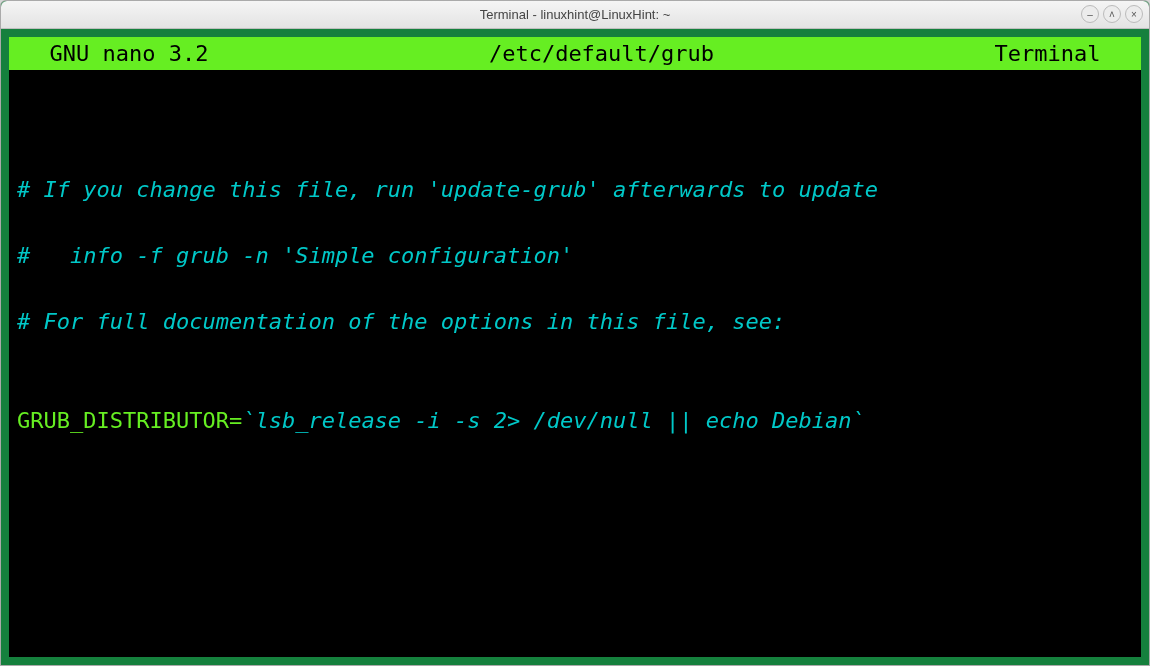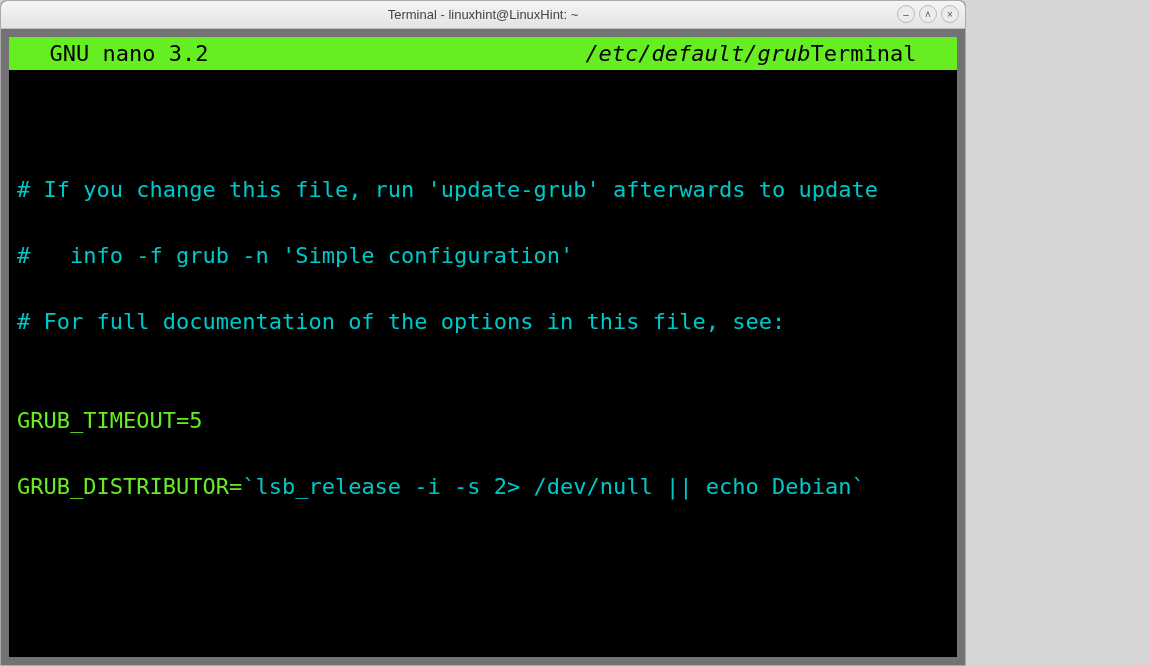--- a/index.html
+++ b/index.html
@@ -4,23 +4,23 @@
 <style>
   * { margin: 0; padding: 0; box-sizing: border-box; }
   body {
     width: 1150px;
     height: 666px;
     background: #d6d6d6;
     font-family: sans-serif;
     overflow: hidden;
   }
   .window {
-    width: 966px;
+    width: 1150px;
     height: 666px;
-    background: #737373;
+    background: #15803d;
     border: 1px solid #aaa;
     border-radius: 6px 6px 0 0;
     display: flex;
     flex-direction: column;
   }
   .titlebar {
     height: 28px;
     background: linear-gradient(#f5f5f5,#e3e3e3);
     border-bottom: 1px solid #bfbfbf;
     display: flex;
@@ -67,28 +67,28 @@
   }
   .nano-header {
     background: #66ee22;
     color: #000;
     display: flex;
     padding: 0 14px;
     font-weight: normal;
     white-space: pre;
   }
   .nano-header .left { flex:0 0 auto; }
-  .nano-header .center { flex:1 1 auto; text-align:right;font-style:italic; }
+  .nano-header .center { flex:1 1 auto; text-align:center; }
   .nano-header .right { flex:0 0 auto; }
   .editor {
     flex: 1;
     padding: 4px 8px 0 8px;
     white-space: pre;
   }
-  .cyan { color: #00c8c8; }
+  .cyan { color: #00c8c8; font-style: italic; }
   .green { color: #66ee22; }
   .row { display:block; }
 </style>
 </head>
 <body>
 
 <div class="window">
   <div class="titlebar">
     <span>Terminal - linuxhint@LinuxHint: ~</span>
     <div class="controls">
@@ -104,21 +104,20 @@
       <span class="center">/etc/default/grub</span>
       <span class="right">Terminal  </span>
     </div>
 
     <div class="editor">
 <span class="row"> </span>
 <span class="row cyan"># If you change this file, run 'update-grub' afterwards to update</span>
 <span class="row cyan">#   info -f grub -n 'Simple configuration'</span>
 <span class="row cyan"># For full documentation of the options in this file, see:</span>
 <span class="row"></span>
-<span class="row green">GRUB_TIMEOUT=5</span>
 <span class="row"><span class="green">GRUB_DISTRIBUTOR=</span><span class="cyan">`lsb_release -i -s 2&gt; /dev/null || echo Debian`</span></span>
 
 <span class="row"></span>
 
 
 <span class="row"></span>
 
     </div>
 
   </div>

